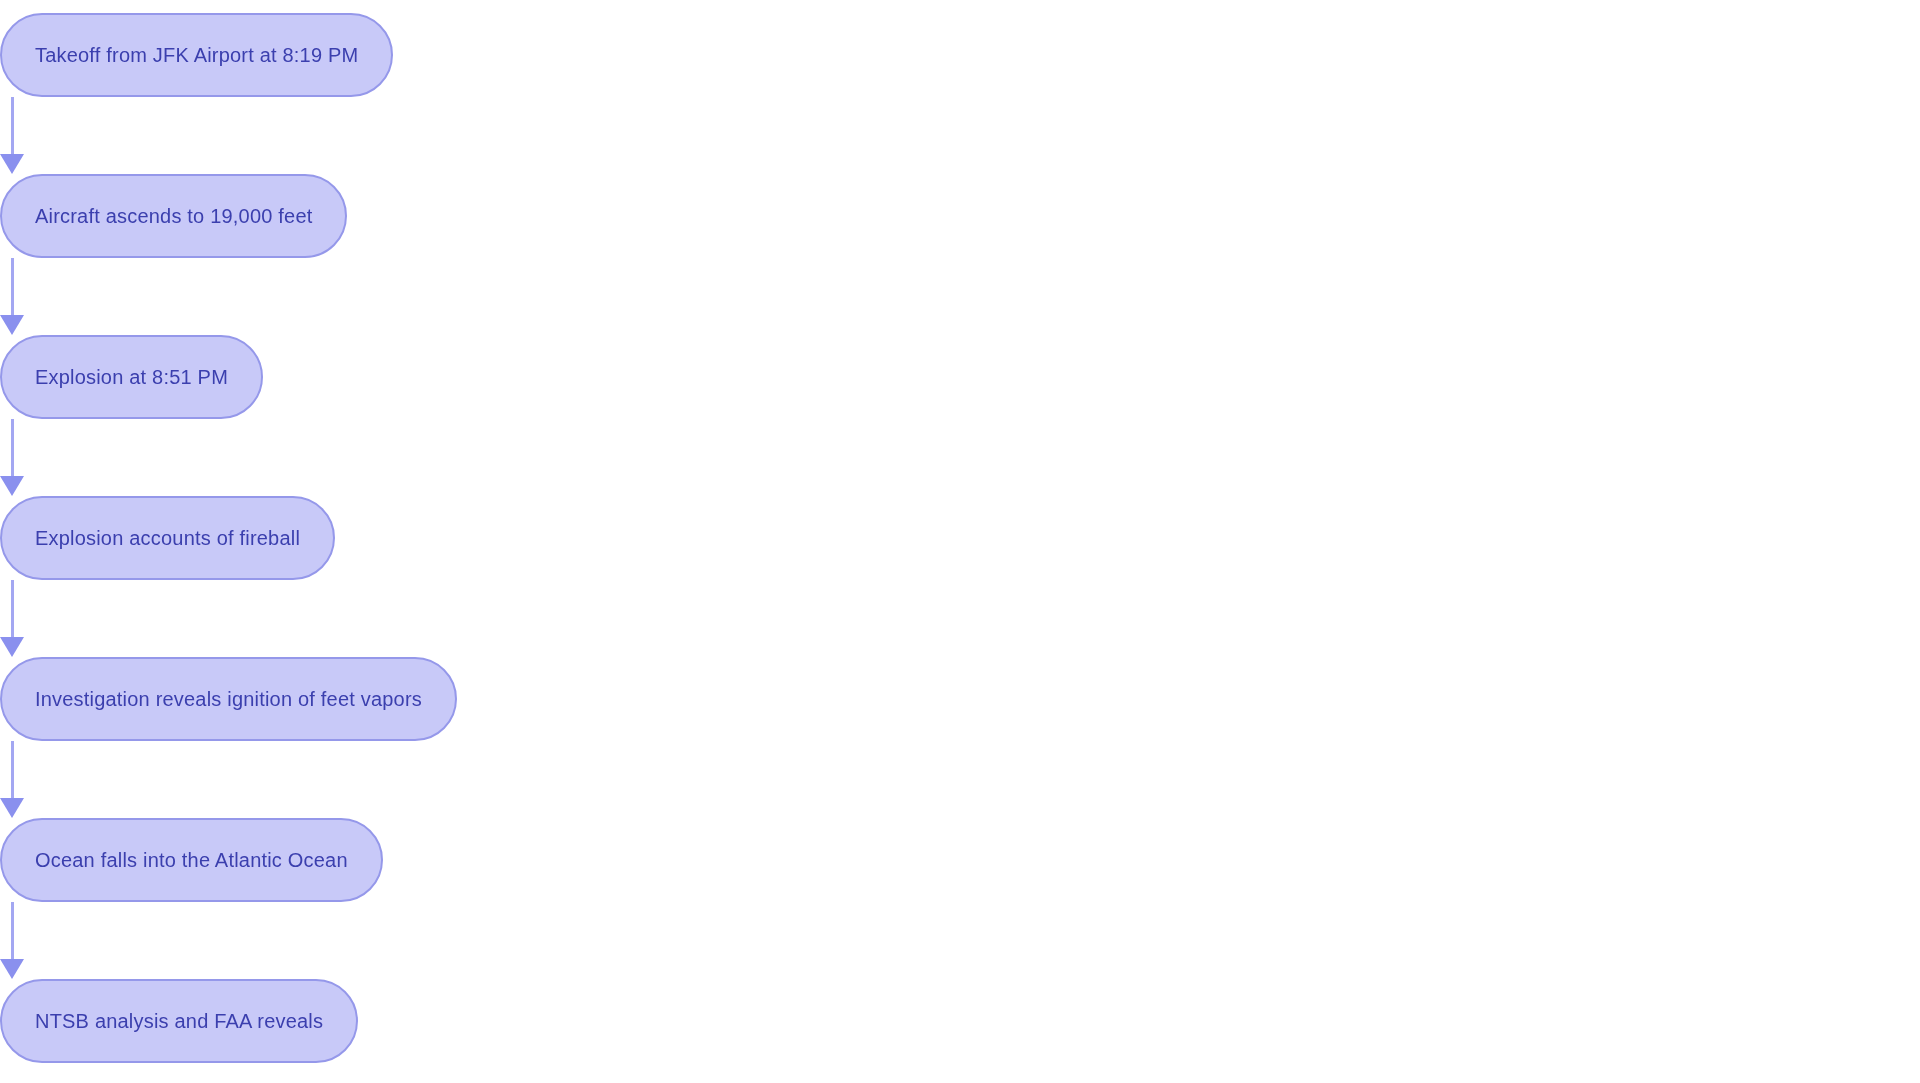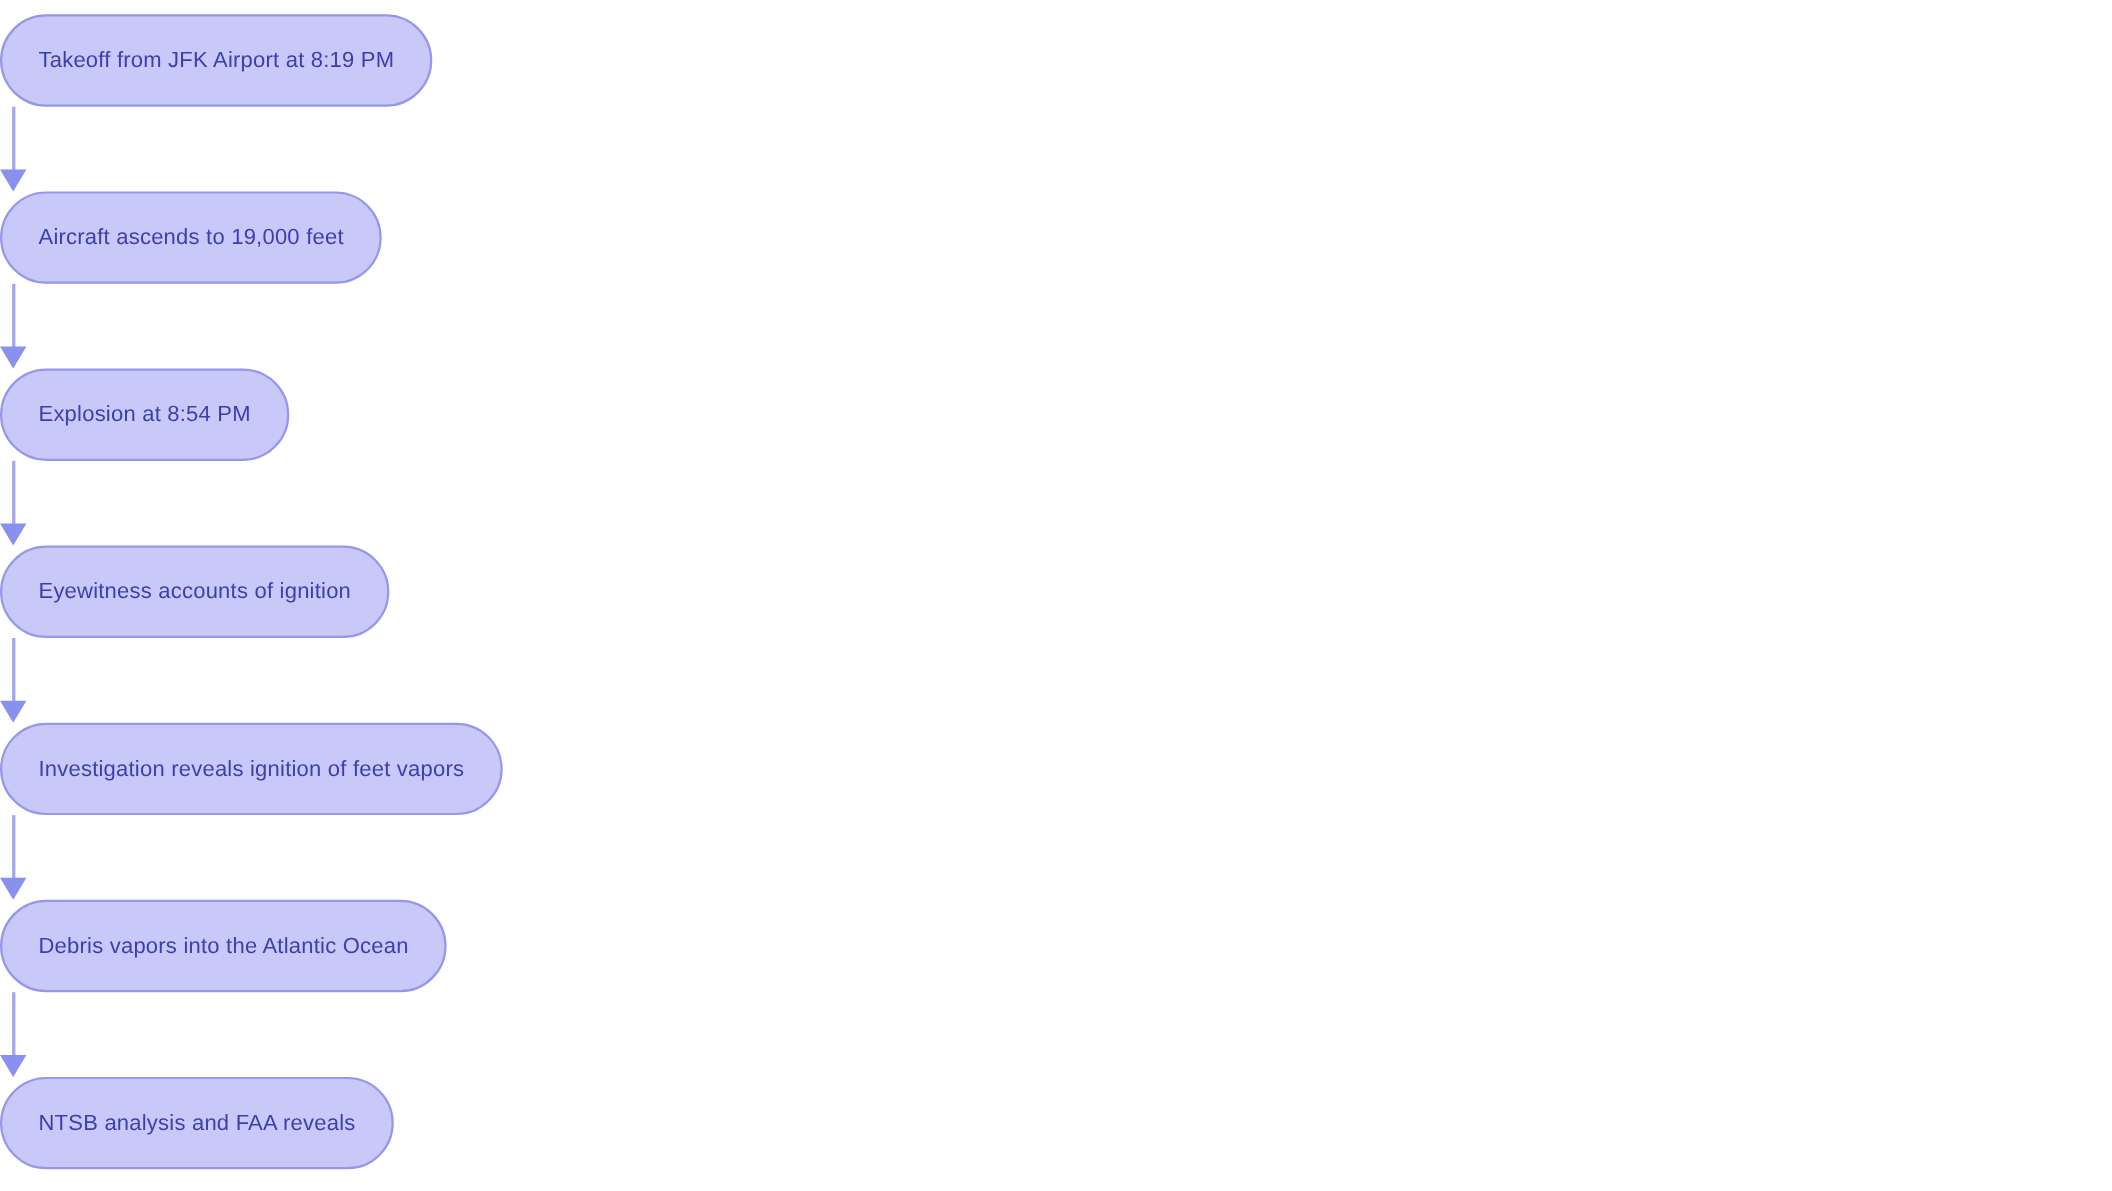--- a/index.html
+++ b/index.html
@@ -76,42 +76,42 @@
     <div class="connector-head"></div>
   </div>
 
   <div class="flow-node">Aircraft ascends to 19,000 feet</div>
 
   <div class="connector">
     <div class="connector-line"></div>
     <div class="connector-head"></div>
   </div>
 
-  <div class="flow-node">Explosion at 8:54 PM</div>
+  <div class="flow-node">Explosion at 8:51 PM</div>
 
   <div class="connector">
     <div class="connector-line"></div>
     <div class="connector-head"></div>
   </div>
 
-  <div class="flow-node">Eyewitness accounts of ignition</div>
+  <div class="flow-node">Explosion accounts of fireball</div>
 
   <div class="connector">
     <div class="connector-line"></div>
     <div class="connector-head"></div>
   </div>
 
   <div class="flow-node">Investigation reveals ignition of feet vapors</div>
 
   <div class="connector">
     <div class="connector-line"></div>
     <div class="connector-head"></div>
   </div>
 
-  <div class="flow-node">Debris vapors into the Atlantic Ocean</div>
+  <div class="flow-node">Ocean falls into the Atlantic Ocean</div>
 
   <div class="connector">
     <div class="connector-line"></div>
     <div class="connector-head"></div>
   </div>
 
   <div class="flow-node">NTSB analysis and FAA reveals</div>
 
 </div>
 

